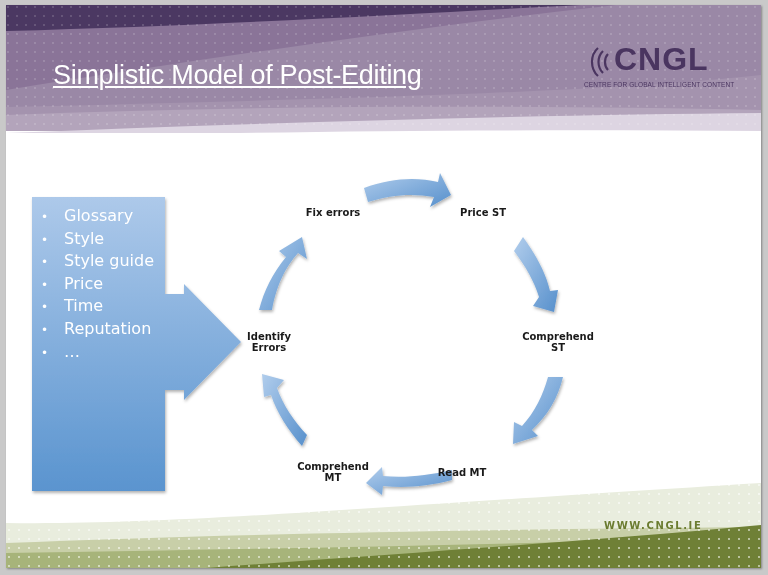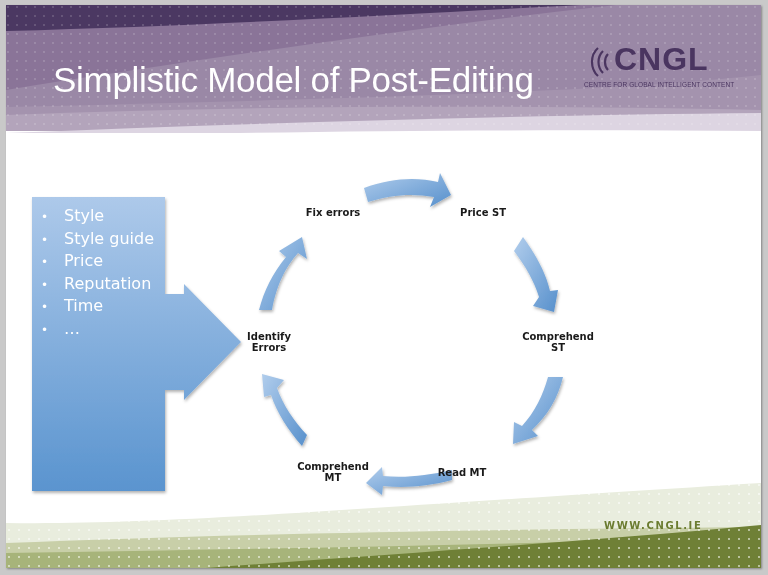--- a/index.html
+++ b/index.html
@@ -8,22 +8,23 @@
     font-family: "Liberation Sans", sans-serif;
   }
   .slide {
     position: absolute; left: 6px; top: 5px; width: 755px; height: 563px;
     background: #ffffff; overflow: hidden;
     box-shadow: 1px 1px 2px rgba(0,0,0,0.35);
   }
   .header-svg, .footer-svg, .diagram-svg { position: absolute; left: 0; top: 0; }
   .title {
     position: absolute; left: 47px; top: 55px;
-    color: #ffffff; font-size: 35px; letter-spacing: -0.3px;
+    color: #ffffff; font-size: 27px; letter-spacing: -0.3px;
     font-family: "Liberation Sans", sans-serif;
+    text-decoration: underline;
   }
   .logo { position: absolute; left: 578px; top: 38px; width: 150px; height: 52px; }
   .logo-word {
     position: absolute; left: 30px; top: -2px; font-size: 32px; font-weight: bold;
     color: #4a3560; letter-spacing: 1px; font-family: Liberation Sans, sans-serif;
   }
   .logo-tag {
     position: absolute; left: 0; top: 38px; width: 160px; font-size: 6.5px; color: #4a3560;
     letter-spacing: 0.1px; white-space: nowrap; font-family: "Liberation Sans", sans-serif;
   }
@@ -126,25 +127,26 @@
     </g>
     <g filter="url(#sh)">
       <path d="M296,441 C282,425 271,408 265,390 L258,392 L256,369 L278,375 L271,383 C277,400 288,416 301,430 Z" fill="url(#arrGrad)"></path>
     </g>
     <g filter="url(#sh)">
       <path d="M253,305 C258,285 267,268 280,252 L273,246 L296,232 L301,254 L292,248 C280,262 271,278 266,305 Z" fill="url(#arrGrad)"></path>
     </g>
   </svg>
 
   <ul class="factor-list">
+    <li><span class="bullet">•</span><span>Glossary</span></li>
     <li><span class="bullet">•</span><span>Style</span></li>
     <li><span class="bullet">•</span><span>Style guide</span></li>
     <li><span class="bullet">•</span><span>Price</span></li>
+    <li><span class="bullet">•</span><span>Time</span></li>
     <li><span class="bullet">•</span><span>Reputation</span></li>
-    <li><span class="bullet">•</span><span>Time</span></li>
     <li><span class="bullet">•</span><span>…</span></li>
   </ul>
 
   <div class="node-label" style="left:327px;top:202px">Fix errors</div>
   <div class="node-label" style="left:477px;top:202px">Price ST</div>
   <div class="node-label" style="left:552px;top:326px">
     <div>Comprehend</div>
     <div>ST</div>
   </div>
   <div class="node-label" style="left:456px;top:462px">Read MT</div>

